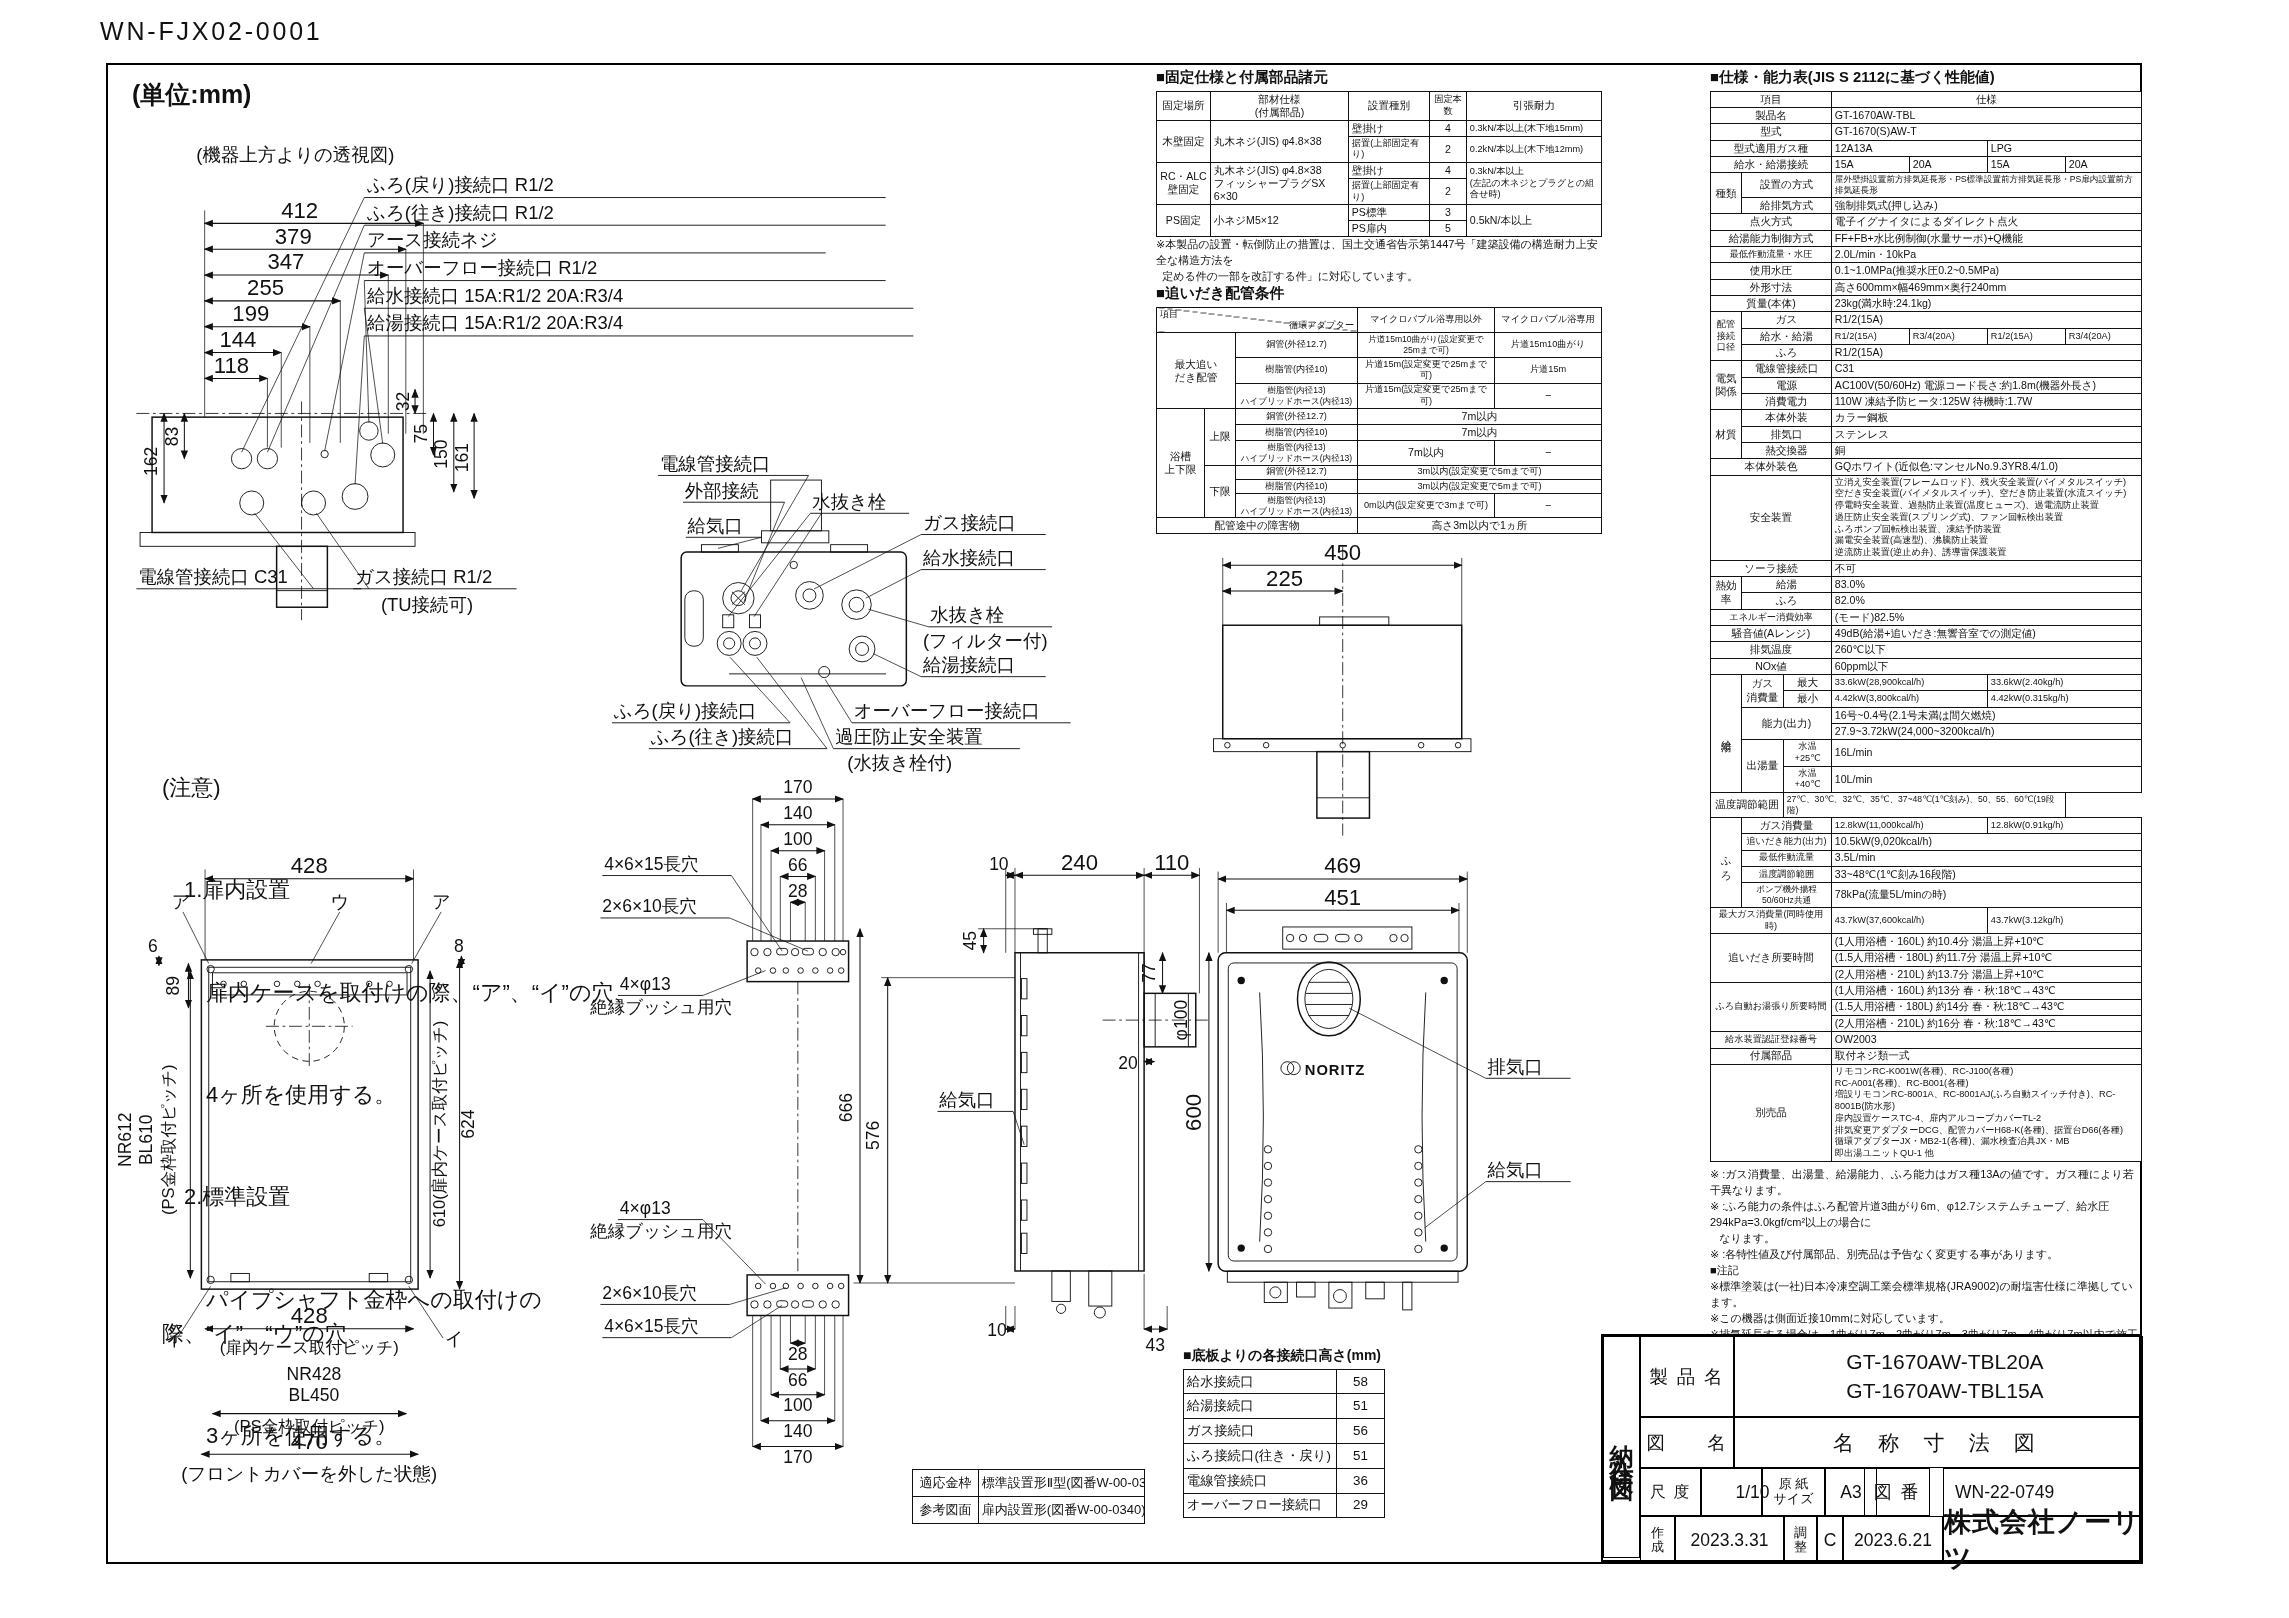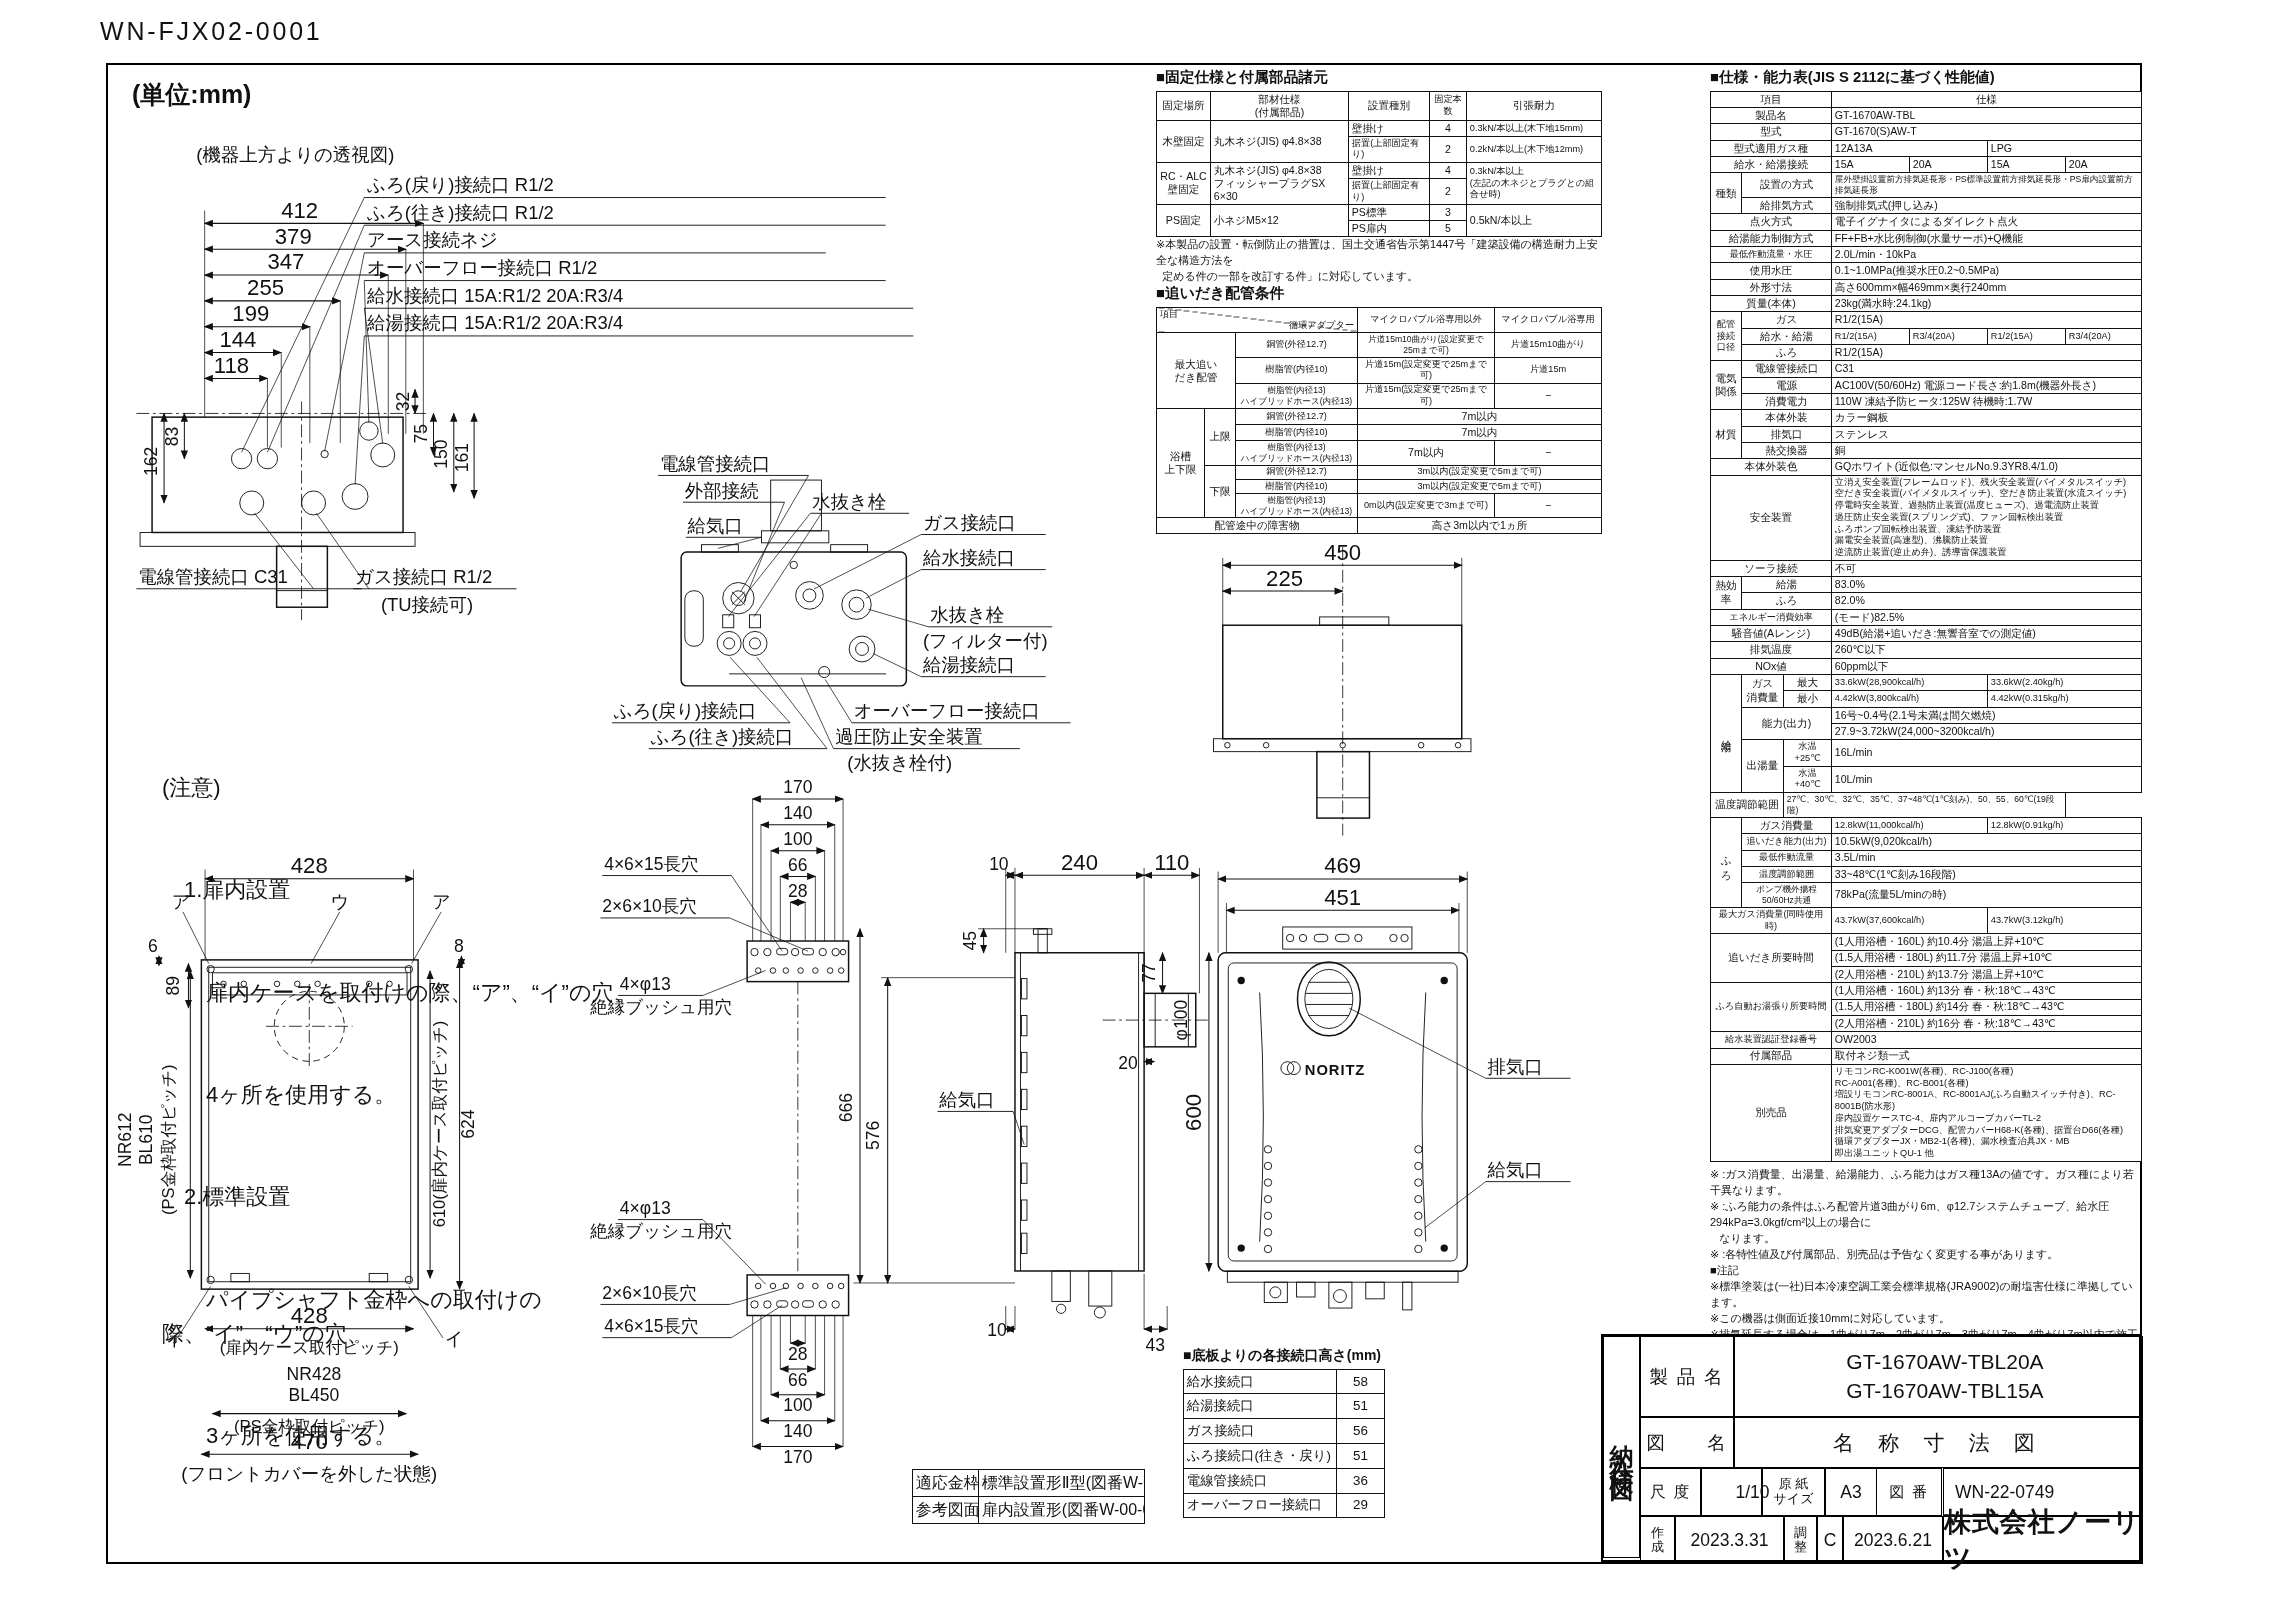--- a/index.html
+++ b/index.html
@@ -23,21 +23,21 @@
   .dt2{font-size:19px;}
   .lb{font-size:20px;}
   .lb2{font-size:18px;}
   
   table{border-collapse:collapse;table-layout:fixed;background:#fff;}
   td{border:1.3px solid #111;padding:0.9px 2.8px;vertical-align:middle;overflow:hidden;}
   .sec-title{font-size:14.8px;font-weight:600;margin:0 0 3.7px 0;white-space:nowrap;}
   .t-fix td,.t-oid td{font-size:10.6px;line-height:1.25;}
   .t-spec td{font-size:10.6px;line-height:1.28;}
   .t-hgt td{font-size:13.4px;line-height:1.2;height:22px;}
-  .t-ref td{font-size:16px;line-height:1.2;height:24px;white-space:nowrap;}
+  .t-ref td{font-size:13px;line-height:1.2;height:24px;white-space:nowrap;}
   td.hc,td.c{text-align:center;}
   td.l{text-align:left;}
   td.s{font-size:9.2px;}
   td.xs{font-size:8.6px;}
   td.tv{writing-mode:vertical-rl;text-orientation:upright;text-align:center;letter-spacing:1.8px;padding:1.8px 0;}
   td.dg{background:linear-gradient(to top right,#fff 49.3%,#444 49.3%,#444 50.7%,#fff 50.7%);}
   td.dg div:first-child{text-align:left;}
   td.dg div:last-child{text-align:right;}
   .notes{font-size:11px;line-height:1.45;white-space:pre-wrap;}
   .notes .ln{white-space:pre-wrap;}
@@ -1082,21 +1082,21 @@
     </div>
     <div class="cell lab" style="left:37px;top:81px;width:94px;height:51px;">図　　名</div>
     <div class="cell dwgname" style="left:131px;top:81px;width:409px;height:51px;">名 称 寸 法 図</div>
     <div class="cell lab" style="left:37px;top:132px;width:61px;height:48px;font-size:15.7px;">尺 度</div>
     <div class="cell tbval" style="left:98px;top:132px;width:61px;height:48px;padding-left:42px;">1/10</div>
     <div class="cell" style="left:159px;top:132px;width:63px;height:48px;flex-direction:column;font-size:13px;line-height:1.15;">
       <div>原 紙</div>
       <div>サイズ</div>
     </div>
     <div class="cell tbval" style="left:222px;top:132px;width:52px;height:48px;">A3</div>
-    <div class="cell lab" style="left:273px;top:132px;width:66px;height:48px;font-size:15px;">図 番</div>
+    <div class="cell lab" style="left:261px;top:132px;width:66px;height:48px;font-size:18px;">図 番</div>
     <div class="cell tbval" style="left:340px;top:132px;width:200px;height:48px;justify-content:flex-start;padding-left:11px;">WN-22-0749</div>
     <div class="cell" style="left:37px;top:180px;width:35px;height:48px;">
         <div class="stack">作成</div>
       </div>
     <div class="cell tbval" style="left:72px;top:180px;width:109px;height:48px;">2023.3.31</div>
     <div class="cell" style="left:181px;top:180px;width:33px;height:48px;">
         <div class="stack">調整</div>
       </div>
     <div class="cell tbval" style="left:214px;top:180px;width:26px;height:48px;">C</div>
     <div class="cell tbval" style="left:240px;top:180px;width:100px;height:48px;">2023.6.21</div>

